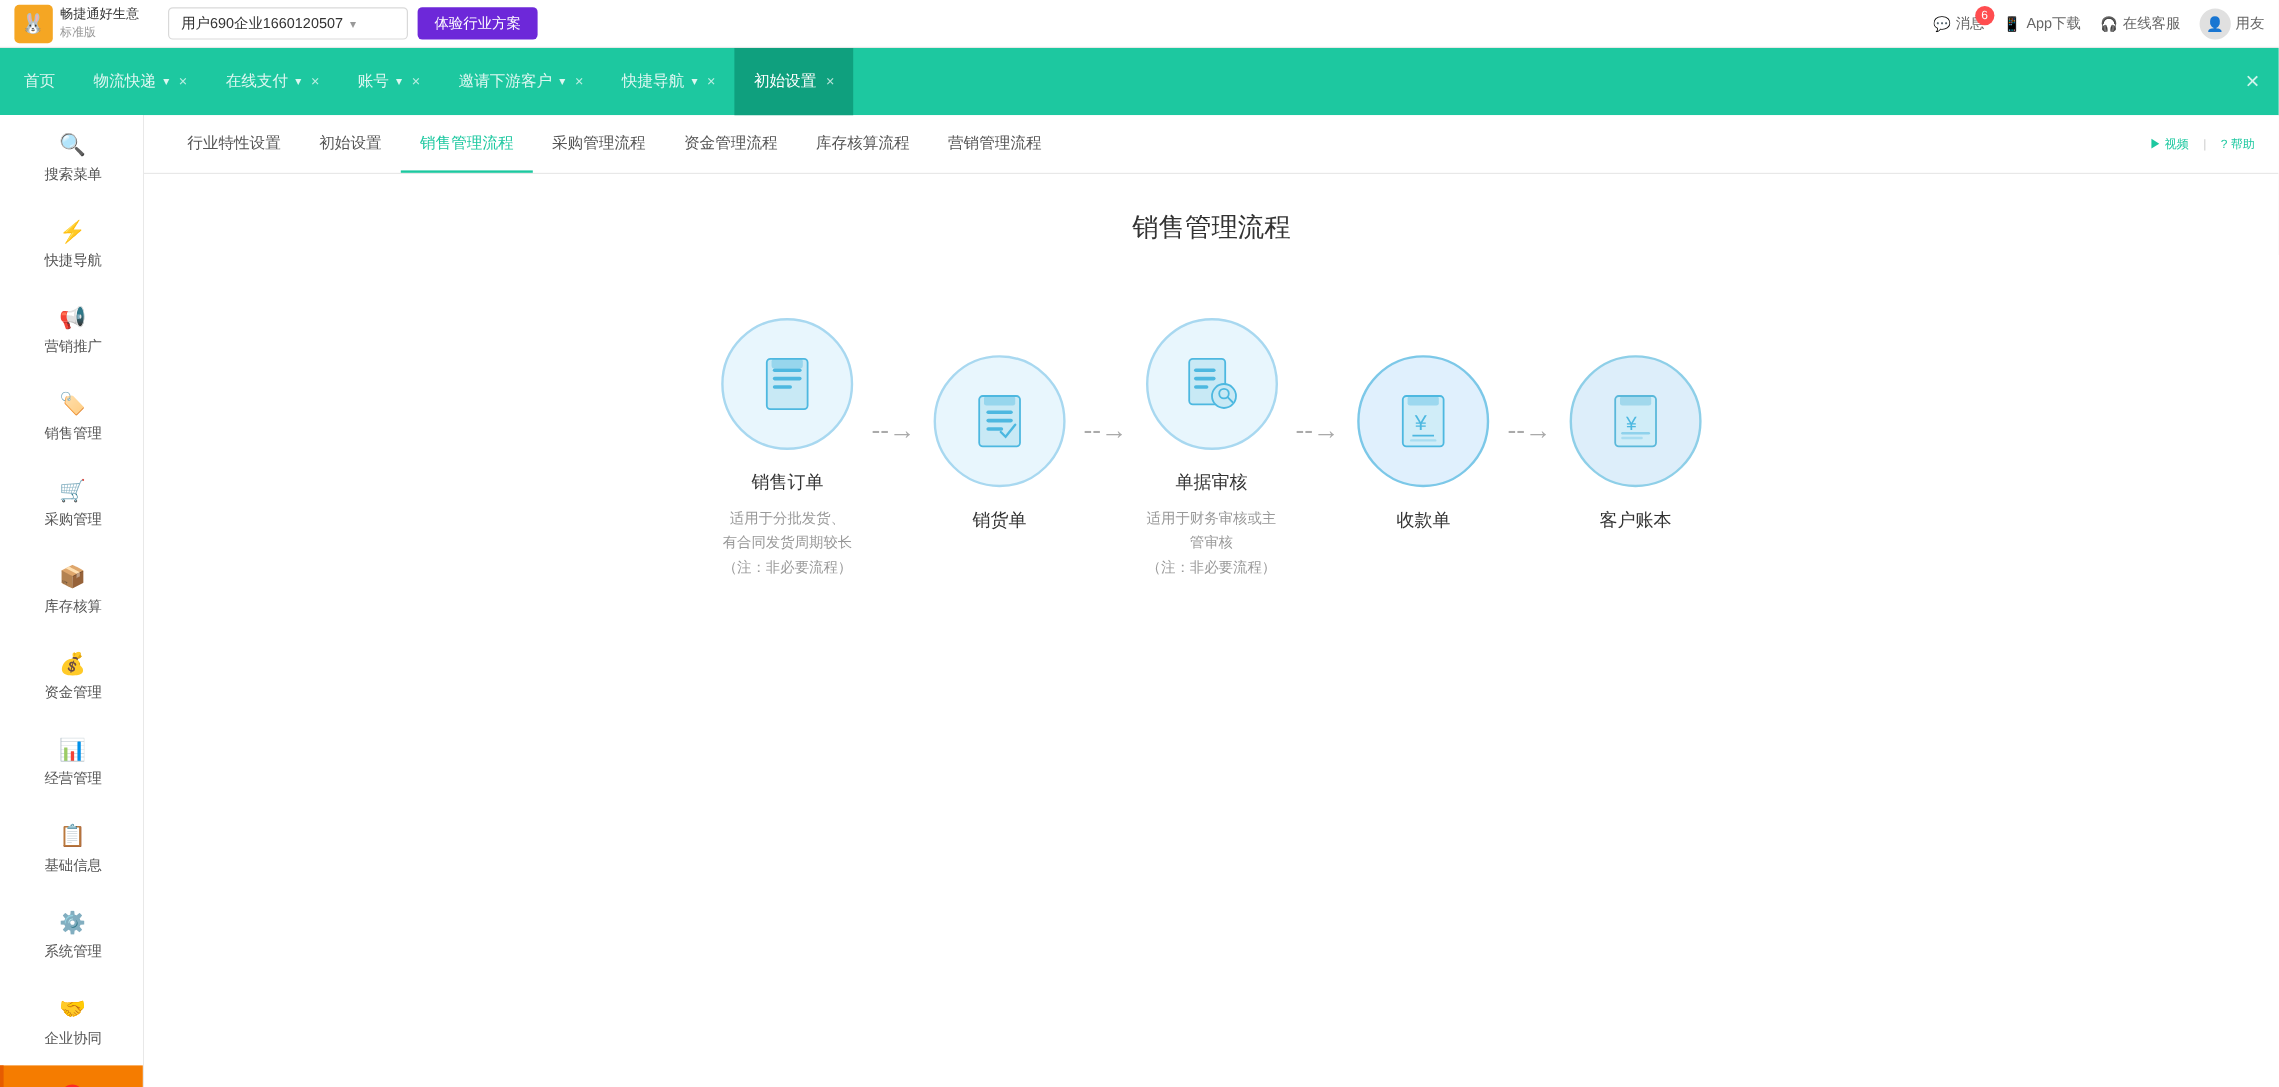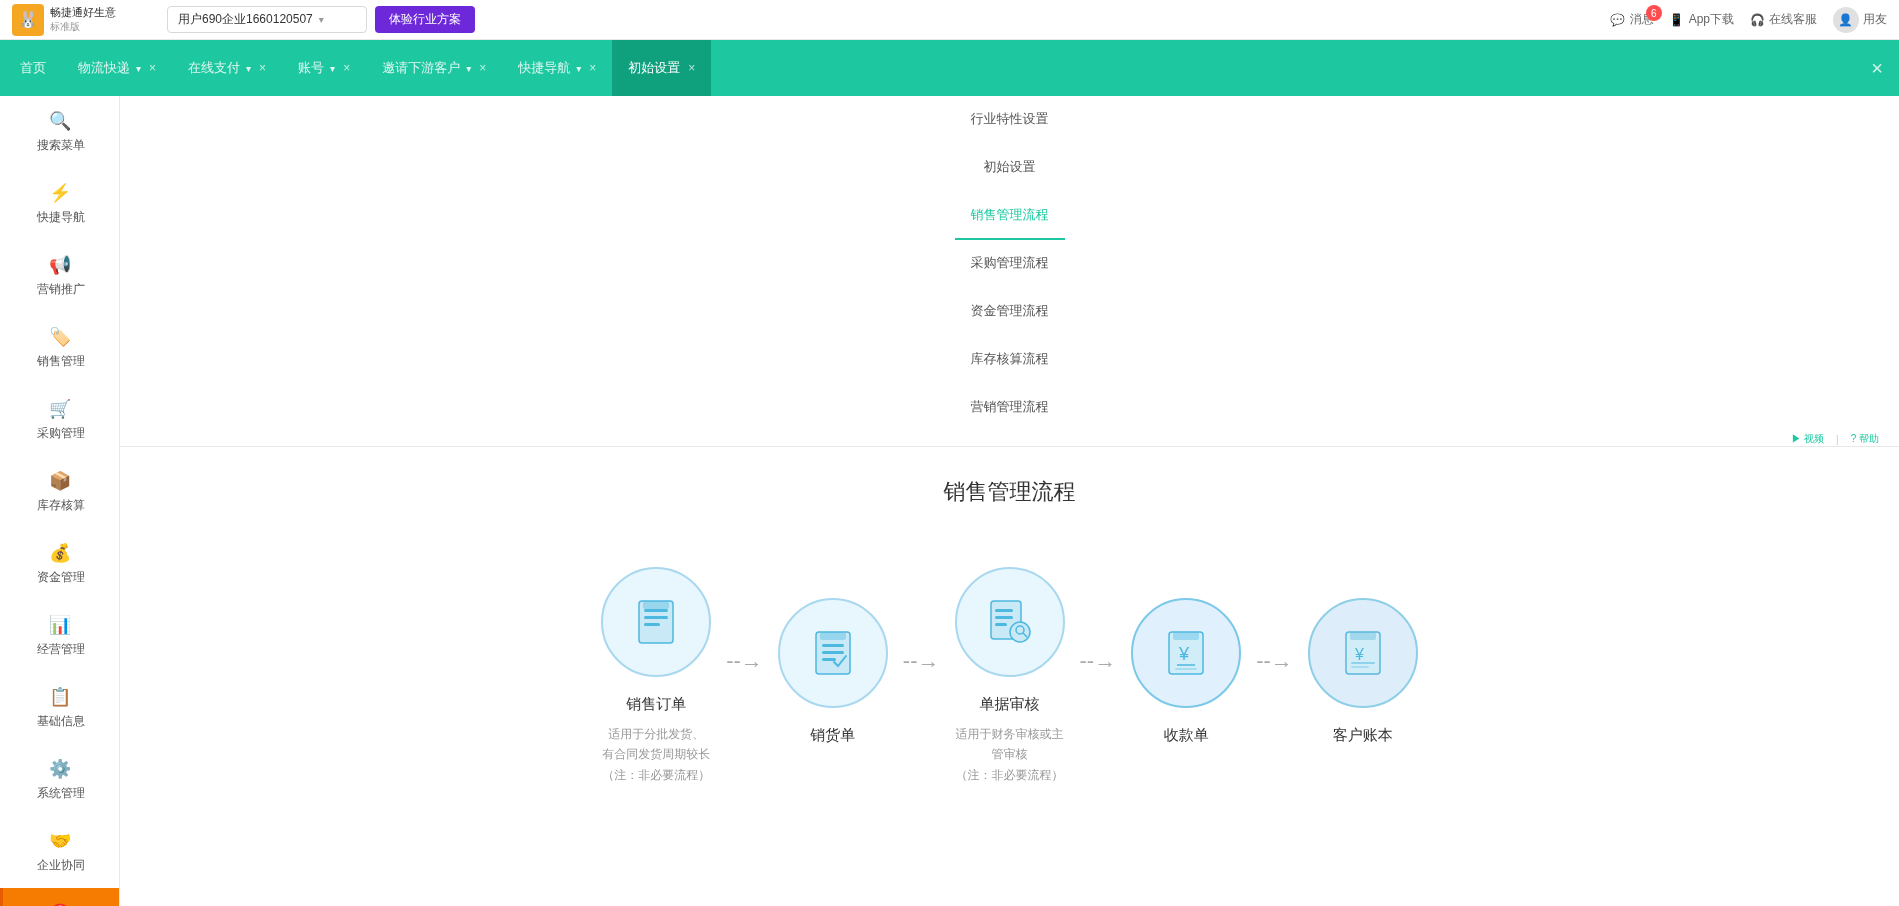--- a/index.html
+++ b/index.html
@@ -4,21 +4,21 @@
   <style>
     * { box-sizing: border-box; margin: 0; padding: 0; }
     body { font-family: "Microsoft YaHei", "PingFang SC", sans-serif; font-size: 13px; background: #f5f5f5; display: flex; flex-direction: column; height: 906px; overflow: hidden; }
 
     
     .top-bar { height: 40px; background: #fff; border-bottom: 1px solid #e8e8e8; display: flex; align-items: center; padding: 0 12px; gap: 8px; flex-shrink: 0; }
     .logo-area { display: flex; align-items: center; gap: 6px; width: 120px; }
     .logo-icon { width: 32px; height: 32px; background: #f5a623; border-radius: 4px; display: flex; align-items: center; justify-content: center; color: white; font-size: 16px; }
     .logo-text { font-size: 11px; color: #333; line-height: 1.3; }
     .logo-sub { font-size: 10px; color: #999; }
-    .user-selector { display: flex; align-items: center; gap: 6px; border: 1px solid #d9d9d9; border-radius: 4px; padding: 4px 10px; cursor: pointer; background: #fff; min-width: 200px; margin-left: 27px; }
+    .user-selector { display: flex; align-items: center; gap: 6px; border: 1px solid #d9d9d9; border-radius: 4px; padding: 4px 10px; cursor: pointer; background: #fff; min-width: 200px; }
     .user-selector-text { font-size: 12px; color: #333; }
     .user-selector-arrow { color: #999; font-size: 10px; }
     .trial-btn { background: #6d28d9; color: #fff; border: none; border-radius: 4px; padding: 5px 14px; font-size: 12px; cursor: pointer; }
     .top-right { margin-left: auto; display: flex; align-items: center; gap: 16px; }
     .top-right-item { display: flex; align-items: center; gap: 4px; font-size: 12px; color: #666; cursor: pointer; position: relative; }
     .badge { position: absolute; top: -6px; right: -8px; background: #ff4d4f; color: white; font-size: 10px; border-radius: 8px; padding: 0 4px; min-width: 16px; height: 16px; display: flex; align-items: center; justify-content: center; }
     .avatar { width: 26px; height: 26px; background: #e0e0e0; border-radius: 50%; display: flex; align-items: center; justify-content: center; color: #999; font-size: 12px; }
 
     
     .nav-tabs { height: 56px; background: #1dc8a0; display: flex; align-items: stretch; flex-shrink: 0; padding: 0 4px; }
@@ -36,21 +36,21 @@
     .sidebar-item { display: flex; flex-direction: column; align-items: center; padding: 14px 8px; cursor: pointer; color: #555; font-size: 12px; gap: 5px; border-left: 3px solid transparent; }
     .sidebar-item.active { background: #f57c00; color: #fff; border-left-color: #e65c00; }
     .sidebar-item.active .sidebar-icon { color: #fff; }
     .sidebar-icon { font-size: 18px; color: #888; }
     .sidebar-item.active .sidebar-icon { color: #fff; }
 
     
     .content { flex: 1; background: #fff; overflow-y: auto; display: flex; flex-direction: column; }
 
     
-    .sub-tabs { display: flex; align-items: center; padding: 0 20px; border-bottom: 1px solid #e8e8e8; flex-shrink: 0; background: #fff; flex-direction: column; }
+    .sub-tabs { display: flex; align-items: center; padding: 0 20px; border-bottom: 1px solid #e8e8e8; flex-shrink: 0; background: #fff; }
     .sub-tab { padding: 14px 16px; font-size: 13px; color: #555; cursor: pointer; border-bottom: 2px solid transparent; white-space: nowrap; }
     .sub-tab.active { color: #1dc8a0; border-bottom-color: #1dc8a0; font-weight: 500; }
     .sub-tab-actions { margin-left: auto; display: flex; align-items: center; gap: 12px; color: #1dc8a0; font-size: 10px; cursor: pointer; }
 
     
     .page-content { flex: 1; padding: 30px 40px; }
     .page-title { text-align: center; font-size: 22px; color: #333; margin-bottom: 60px; font-weight: 400; }
 
     
     .flow-diagram { display: flex; align-items: center; justify-content: center; gap: 0; }

